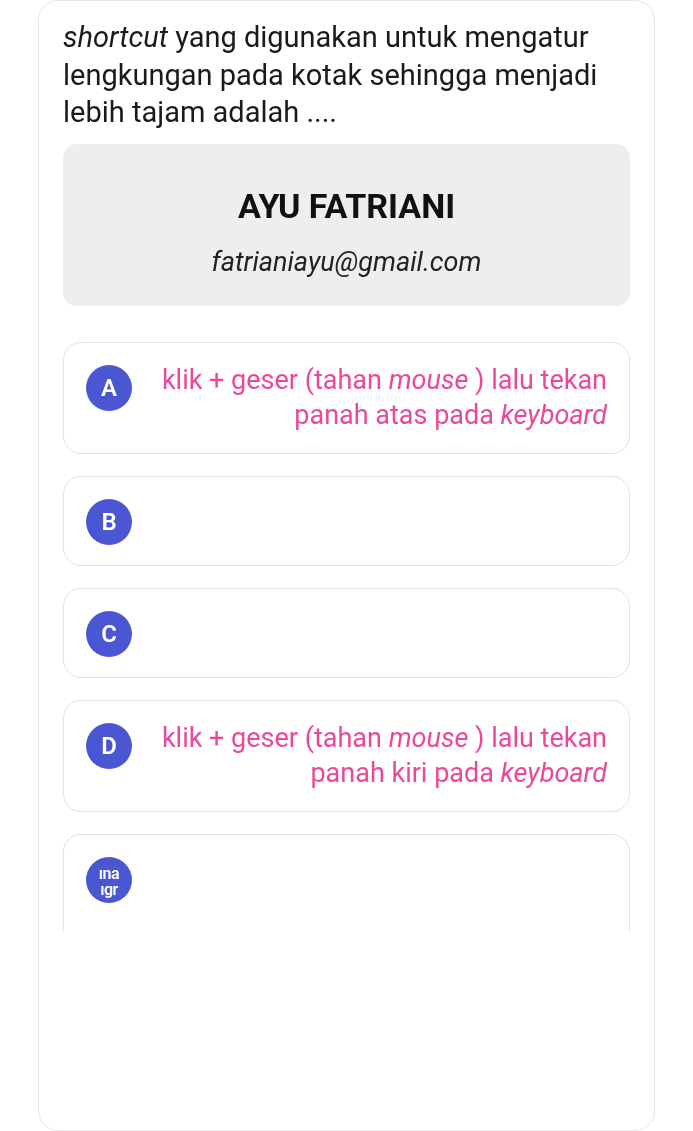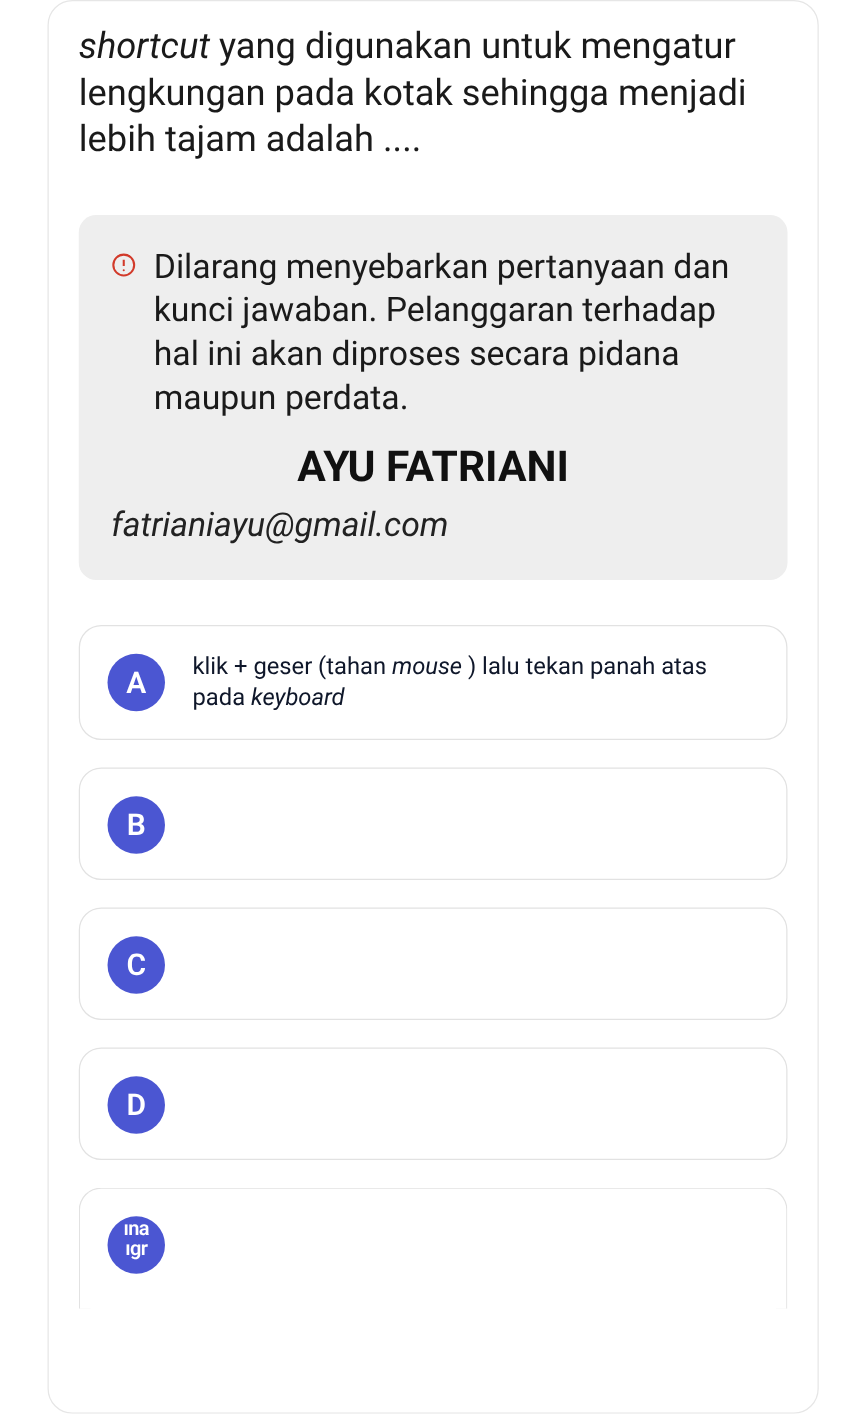--- a/index.html
+++ b/index.html
@@ -15,21 +15,21 @@
     border-radius: 20px;
     margin: 0 38px;
     padding: 18px 24px 0 24px;
     height: 1131px;
     overflow: hidden;
   }
   .question {
     font-size: 29px;
     line-height: 1.3;
     color: #1a1a1a;
-    margin-bottom: 40px;
+    margin-bottom: 12px;
   }
   .question .it { font-style: italic; }
   .warning-box {
     background: #eeeeee;
     border-radius: 14px;
     padding: 24px 26px 28px 26px;
     margin-bottom: 36px;
   }
   .warning-row {
     display: flex;
@@ -53,21 +53,22 @@
     font-weight: 700;
     color: #111;
     margin-top: 18px;
     margin-left: 0;
     text-align: center;
   }
   .author-email {
     font-size: 27px;
     font-style: italic;
     color: #222;
-    margin-top: 10px;
+    margin-top: 20px;
+    text-align: center;
   }
   .option {
     border: 1px solid #e2e2e2;
     border-radius: 18px;
     padding: 20px 22px;
     margin-bottom: 22px;
     display: flex;
     align-items: flex-start;
     gap: 22px;
     cursor: pointer;
@@ -89,60 +90,53 @@
   }
   .badge-e {
     position: relative;
   }
   .badge-e .e-overlay {
     position: absolute;
     inset: 0;
     display: flex;
     flex-direction: column;
     align-items: center;
-    justify-content: flex-start;
+    justify-content: center;
     font-size: 16px;
     line-height: 16px;
     letter-spacing: -0.5px;
     color: #fff;
     font-weight: 600;
     transform: translateY(2px);
   }
   .option-text {
-    font-size: 19px;
+    font-size: 27px;
     line-height: 1.3;
-    color: #0f172a;
+    color: #ec4899;
+    text-align: right;
   }
   .option-text .it { font-style: italic; }
   .option-e {
     border-bottom: none;
     border-bottom-left-radius: 0;
     border-bottom-right-radius: 0;
     padding-bottom: 28px;
     margin-bottom: 0;
   }
 </style>
 </head>
 <body>
 
 <div class="card">
 
   <div class="question">
     <span class="it">shortcut</span><span> yang digunakan untuk mengatur lengkungan pada kotak sehingga menjadi lebih tajam adalah ....</span>
   </div>
 
   <div class="warning-box">
-    <div class="warning-row">
-      <svg class="warn-icon" viewBox="0 0 24 24" fill="none" stroke="currentColor" stroke-width="2">
-        <circle cx="12" cy="12" r="10"></circle>
-        <line x1="12" y1="7" x2="12" y2="13"></line>
-        <circle cx="12" cy="17" r="1" fill="currentColor" stroke="none"></circle>
-      </svg>
-      <div class="warning-text">Dilarang menyebarkan pertanyaan dan kunci jawaban. Pelanggaran terhadap hal ini akan diproses secara pidana maupun perdata.</div>
-    </div>
     <div class="author-name">AYU FATRIANI</div>
     <div class="author-email">fatrianiayu@gmail.com</div>
   </div>
 
   <div class="option">
     <div class="badge">A</div>
     <div class="option-text">
       <span>klik + geser (tahan </span><span class="it">mouse</span><span> ) lalu tekan panah atas pada </span><span class="it">keyboard</span>
     </div>
   </div>
@@ -150,20 +144,23 @@
   <div class="option">
     <div class="badge">B</div>
   </div>
 
   <div class="option">
     <div class="badge">C</div>
   </div>
 
   <div class="option">
     <div class="badge">D</div>
+    <div class="option-text">
+      <span>klik + geser (tahan </span><span class="it">mouse</span><span> ) lalu tekan panah kiri pada </span><span class="it">keyboard</span>
+    </div>
   </div>
 
   <div class="option option-e">
     <div class="badge badge-e">
       <div class="e-overlay">
         <span>ına</span>
         <span>ıgr</span>
       </div>
     </div>
   </div>

